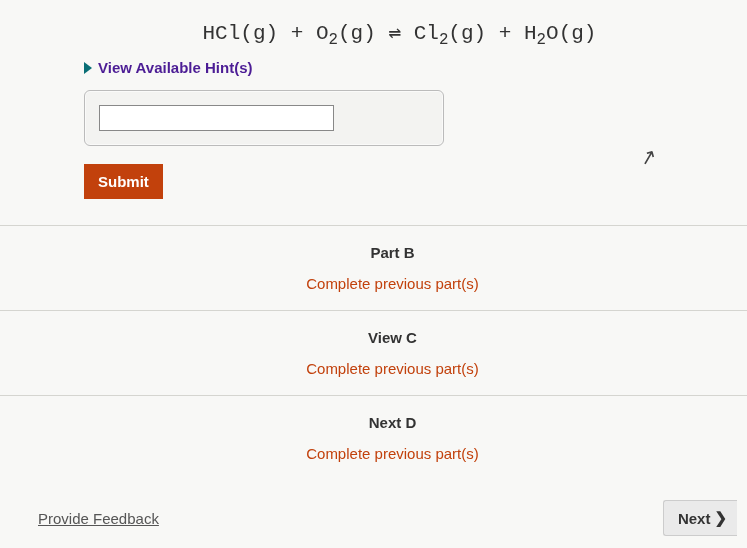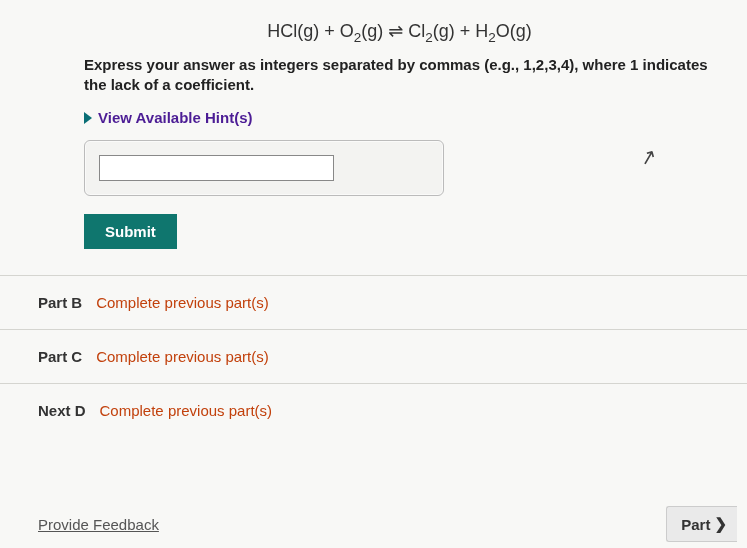--- a/index.html
+++ b/index.html
@@ -11,22 +11,22 @@
       overflow: hidden;
       color: #333;
       font-size: 15px;
       position: relative;
     }
     .content { padding: 16px 0 0 0; }
     .prompt-block { padding: 0 32px 0 84px; }
     .prompt-text { color: #333; line-height: 1.4; }
     .equation {
       text-align: center;
-      font-family: Liberation Sans, sans-serif;
-      font-size: 18px;
+      font-family: Liberation Mono, monospace;
+      font-size: 21px;
       margin: 4px 0 10px 0;
     }
     sub { font-size: 0.75em; }
     .instruction {
       font-weight: bold;
       color: #222;
       line-height: 1.35;
       margin-bottom: 14px;
     }
     .hints-toggle {
@@ -56,45 +56,46 @@
     }
     .answer-input {
       width: 235px;
       height: 26px;
       border: 1px solid #888;
       background: #fff;
       padding: 2px 4px;
       font-size: 14px;
     }
     .submit-btn {
-      background: #0f766e;
+      background: #c2410c;
       color: #fff;
       border: none;
-      padding: 9px 21px;
+      padding: 9px 14px;
       font-size: 15px;
       font-weight: bold;
       cursor: pointer;
     }
     .divider {
       border: none;
       border-top: 1px solid #d5d5d0;
       margin: 0;
     }
     .part-row {
       display: flex;
       align-items: center;
       gap: 14px;
       padding: 18px 0 18px 38px;
       color: #555;
+      flex-direction: column;
     }
     .part-label { font-weight: bold; color: #333; }
     .part-text { color: #c2410c; }
     .footer {
       position: absolute;
-      bottom: 6px;
+      bottom: 12px;
       left: 0; right: 0;
       display: flex;
       justify-content: space-between;
       align-items: center;
       padding: 0 10px 0 38px;
     }
     .feedback-link {
       color: #555;
       text-decoration: underline;
       cursor: pointer;
@@ -127,21 +128,20 @@
 </head>
 <body>
 
 <div class="content">
   <div class="prompt-block">
 
     <div class="equation">
       <span>HCl(g)</span><span> + </span><span>O</span><sub>2</sub><span>(g)</span><span> ⇌ </span><span>Cl</span><sub>2</sub><span>(g)</span><span> + </span><span>H</span><sub>2</sub><span>O(g)</span>
     </div>
 
-    <div class="instruction">Express your answer as integers separated by commas (e.g., 1,2,3,4), where 1 indicates the lack of a coefficient.</div>
 
     <div class="hints-toggle">
       <span class="triangle"></span>
       <span>View Available Hint(s)</span>
     </div>
 
     <div class="answer-box">
       <input type="text" class="answer-input" value="" style="">
     </div>
 
@@ -151,33 +151,33 @@
   <div class="space-top"></div>
   <hr class="divider">
 
   <div class="part-row">
     <span class="part-label">Part B</span>
     <span class="part-text">Complete previous part(s)</span>
   </div>
   <hr class="divider">
 
   <div class="part-row">
-    <span class="part-label">Part C</span>
+    <span class="part-label">View C</span>
     <span class="part-text">Complete previous part(s)</span>
   </div>
   <hr class="divider">
 
   <div class="part-row">
     <span class="part-label">Next D</span>
     <span class="part-text">Complete previous part(s)</span>
   </div>
 
 </div>
 
 <div class="footer">
   <span class="feedback-link">Provide Feedback</span>
   <button class="next-btn">
-    <span>Part</span>
+    <span>Next</span>
     <span class="chevron">❯</span>
   </button>
 </div>
 
 <div class="cursor" style="transform: scaleX(-1) rotate(15deg);">↖</div>
 
 </body></html>

